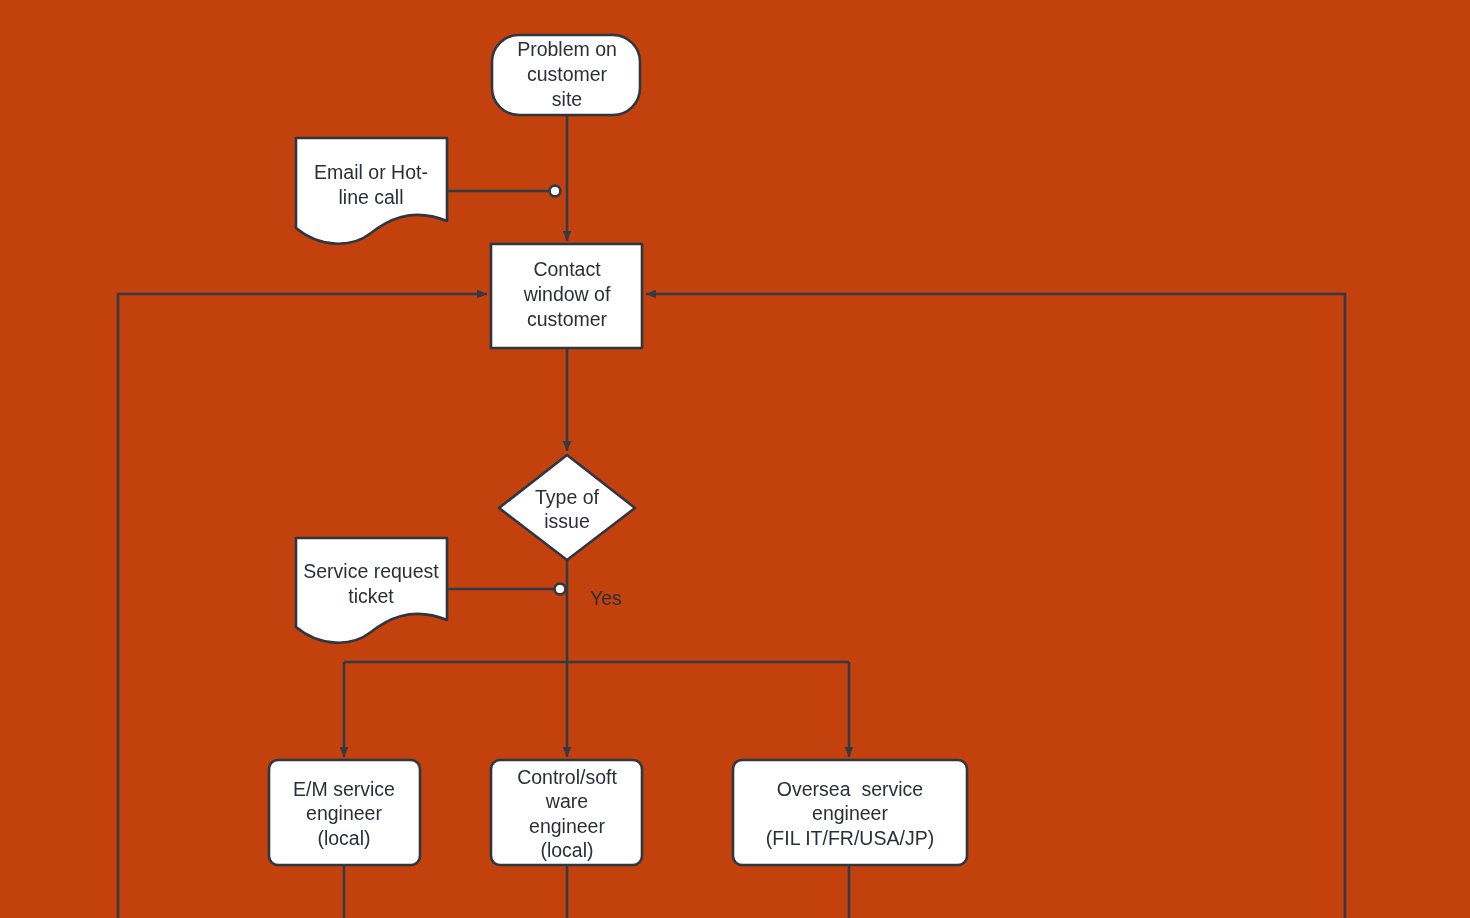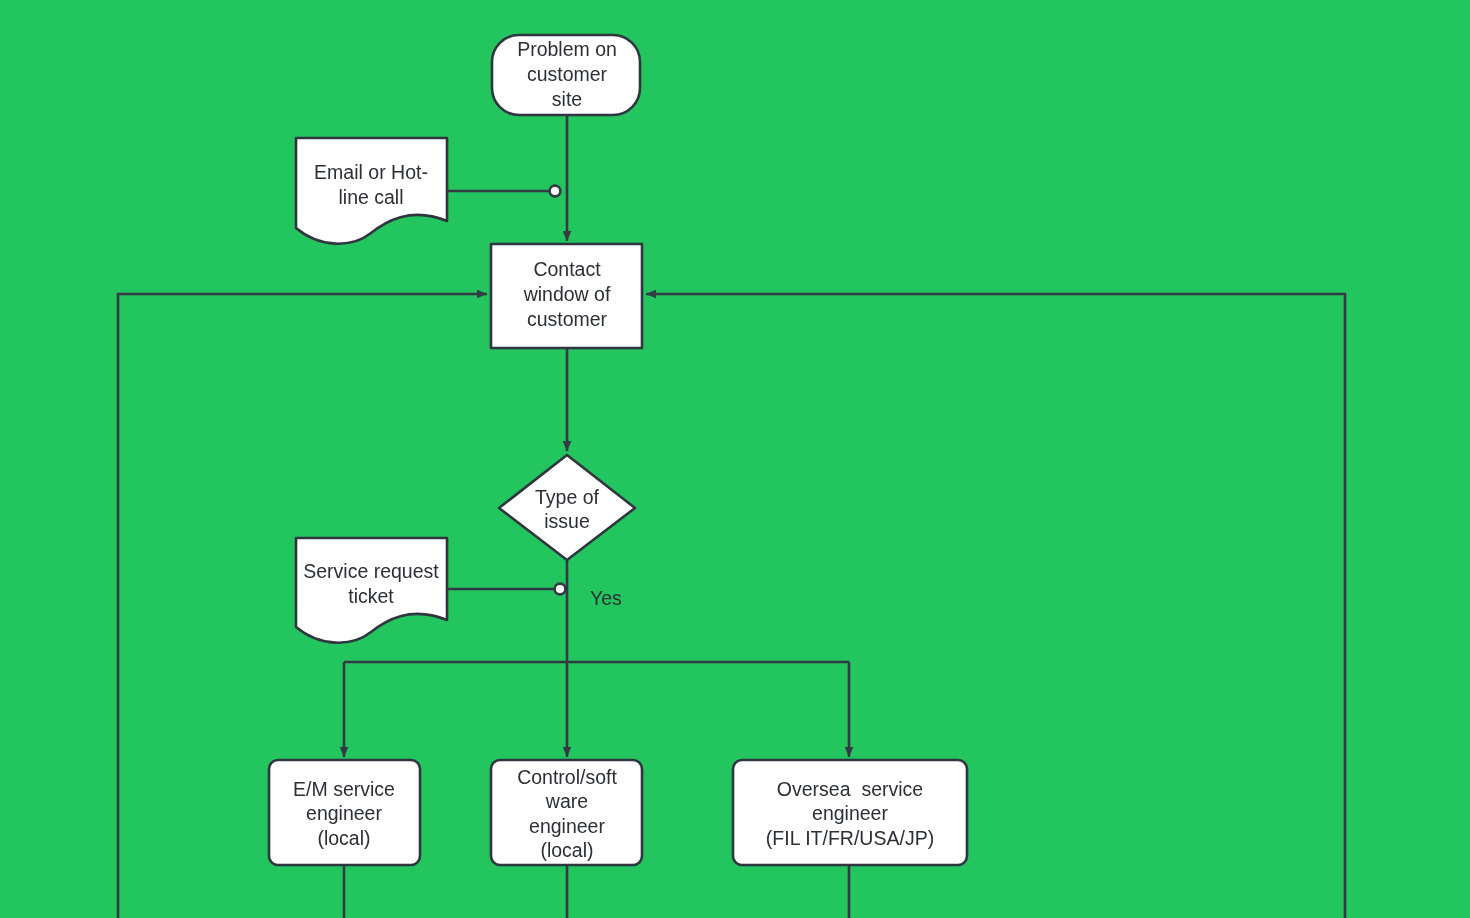--- a/index.html
+++ b/index.html
@@ -5,21 +5,21 @@
 <style>
   html, body {
     margin: 0;
     padding: 0;
     background: #efefef;
   }
   #canvas {
     position: relative;
     width: 1470px;
     height: 918px;
-    background: #22c55e;
+    background: #c2410c;
     overflow: hidden;
     font-family: "Liberation Sans", "DejaVu Sans", sans-serif;
   }
   #flow-svg {
     position: absolute;
     inset: 0;
     width: 1470px;
     height: 918px;
     display: block;
   }

